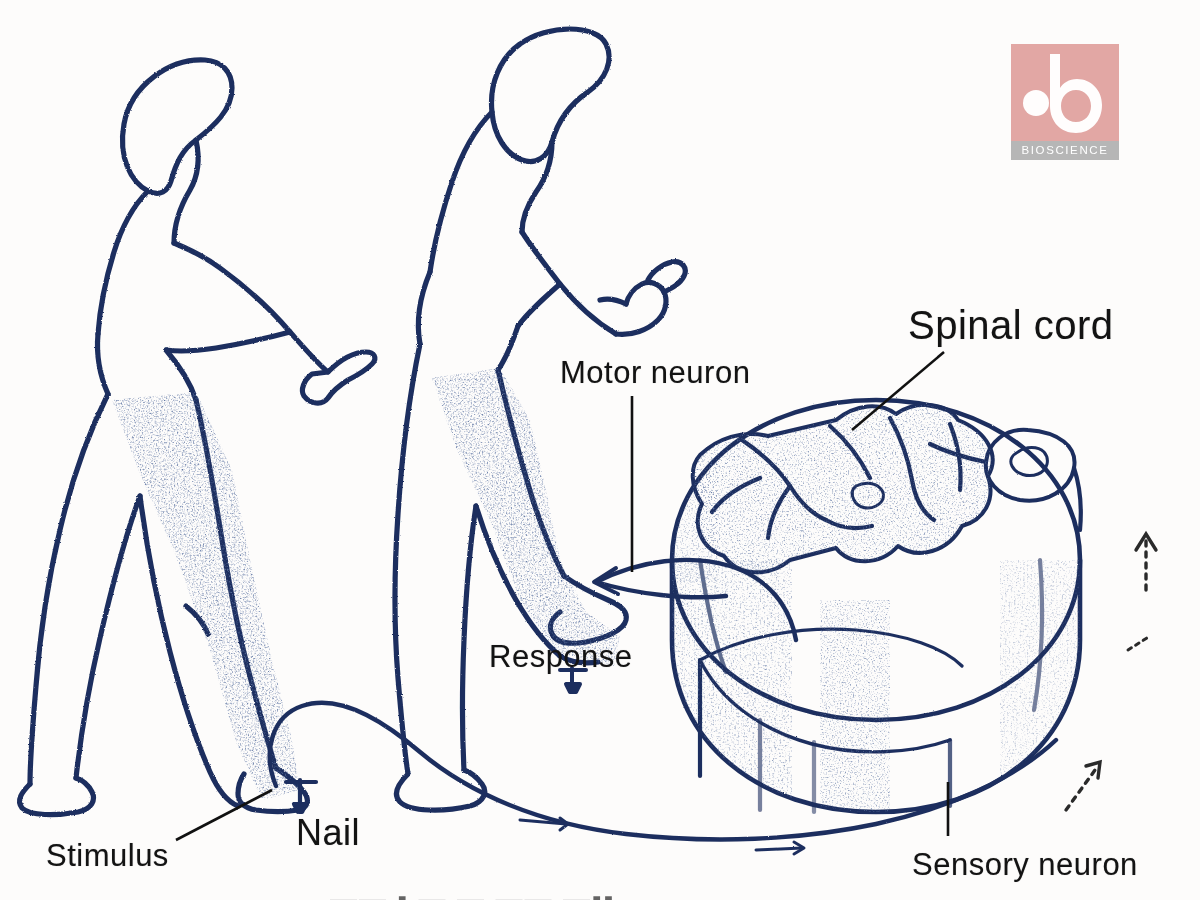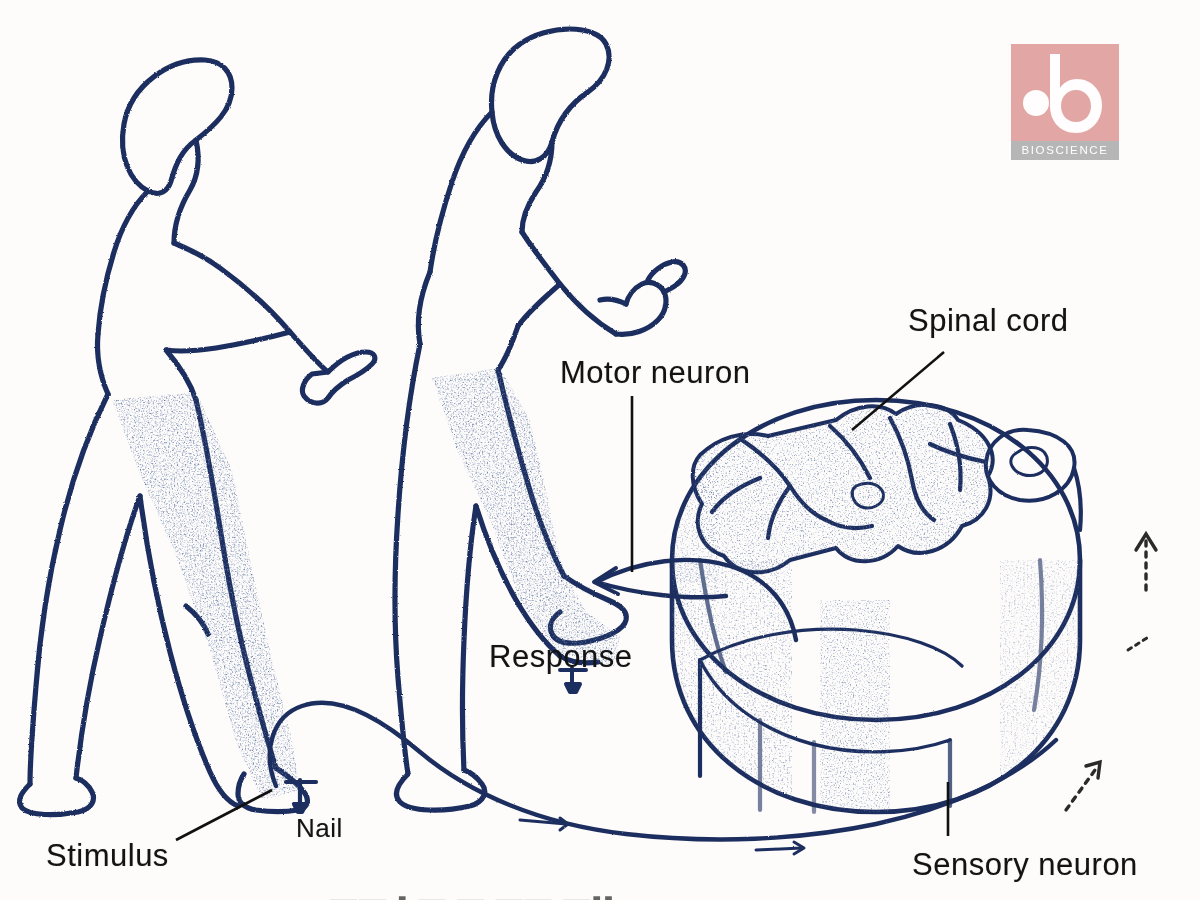--- a/index.html
+++ b/index.html
@@ -22,24 +22,24 @@
   .lbl{
     position:absolute;
     color:#131313;
     font-family:"Liberation Sans", sans-serif;
     font-weight:400;
     letter-spacing:.5px;
     white-space:nowrap;
     line-height:1;
     text-shadow:0 0 1px rgba(0,0,0,.28);
   }
-  #lbl-spinal   {left:908px; top:305px; font-size:31px;}
+  #lbl-spinal   {left:908px; top:305px; font-size:40px;}
   #lbl-motor    {left:560px; top:357px; font-size:31px;}
   #lbl-response {left:489px; top:641px; font-size:31px;}
-  #lbl-nail     {left:296px; top:815px; font-size:26px;}
+  #lbl-nail     {left:296px; top:815px; font-size:36px;}
   #lbl-stimulus {left:46px;  top:840px; font-size:31px;text-align:right;}
   #lbl-sensory  {left:912px; top:841px; font-size:31px;margin-top:8px;}
 
   
   #caption{
     position:absolute;
     left:330px; top:884px;
     width:460px; height:16px;
     overflow:hidden;
     color:#2b2b2b;

